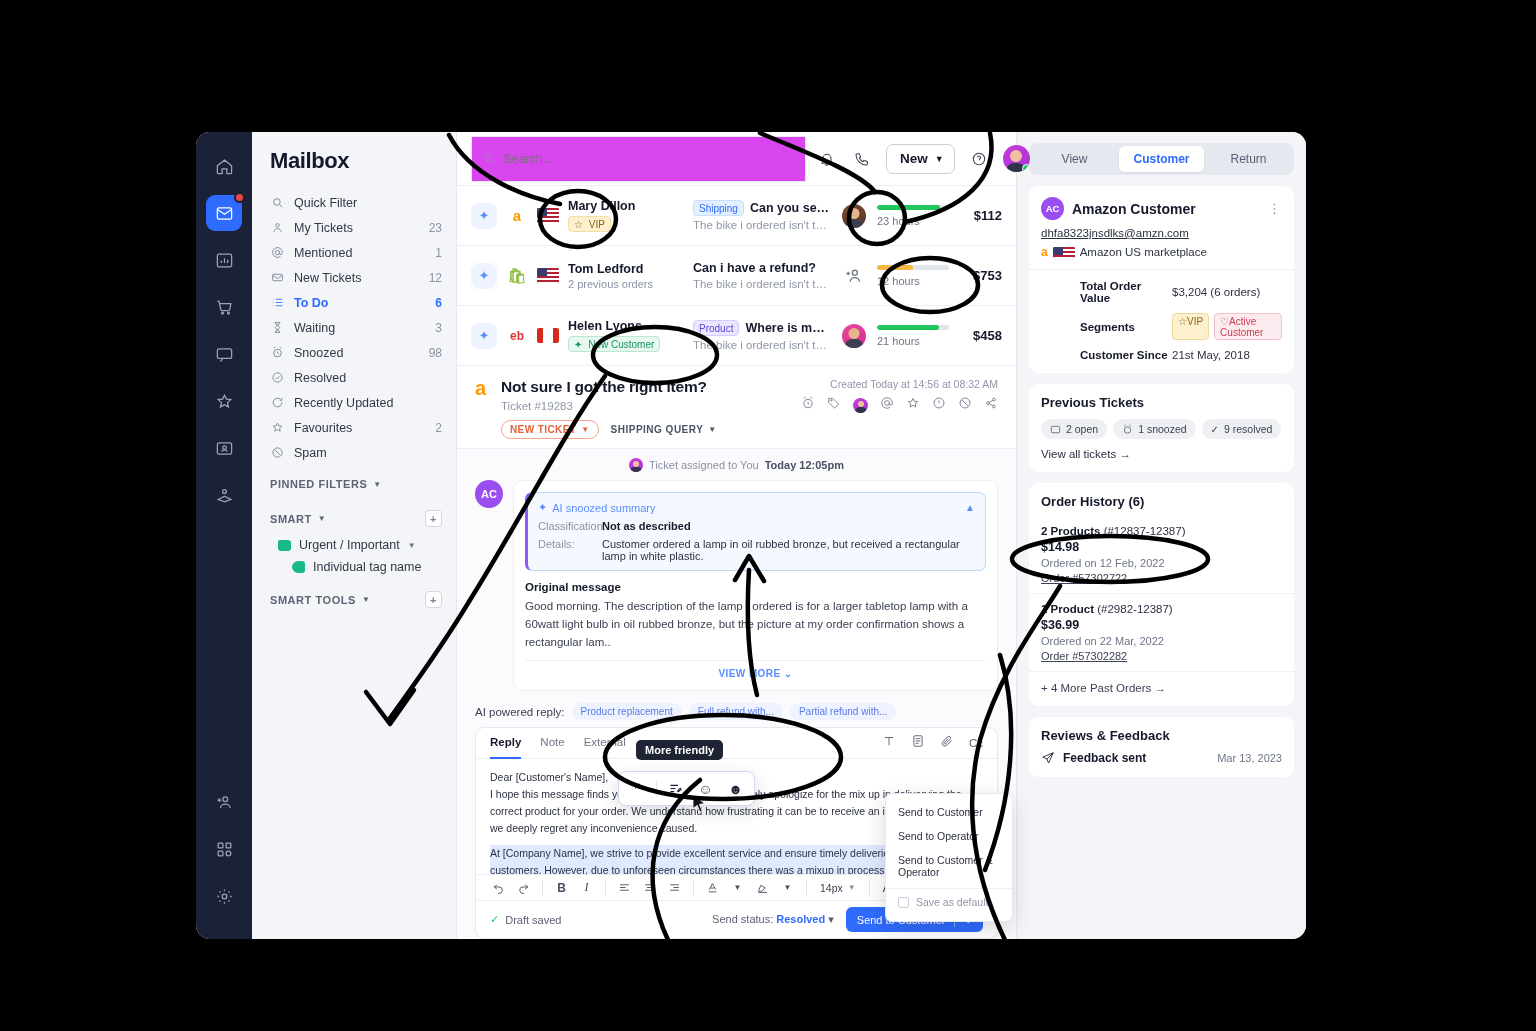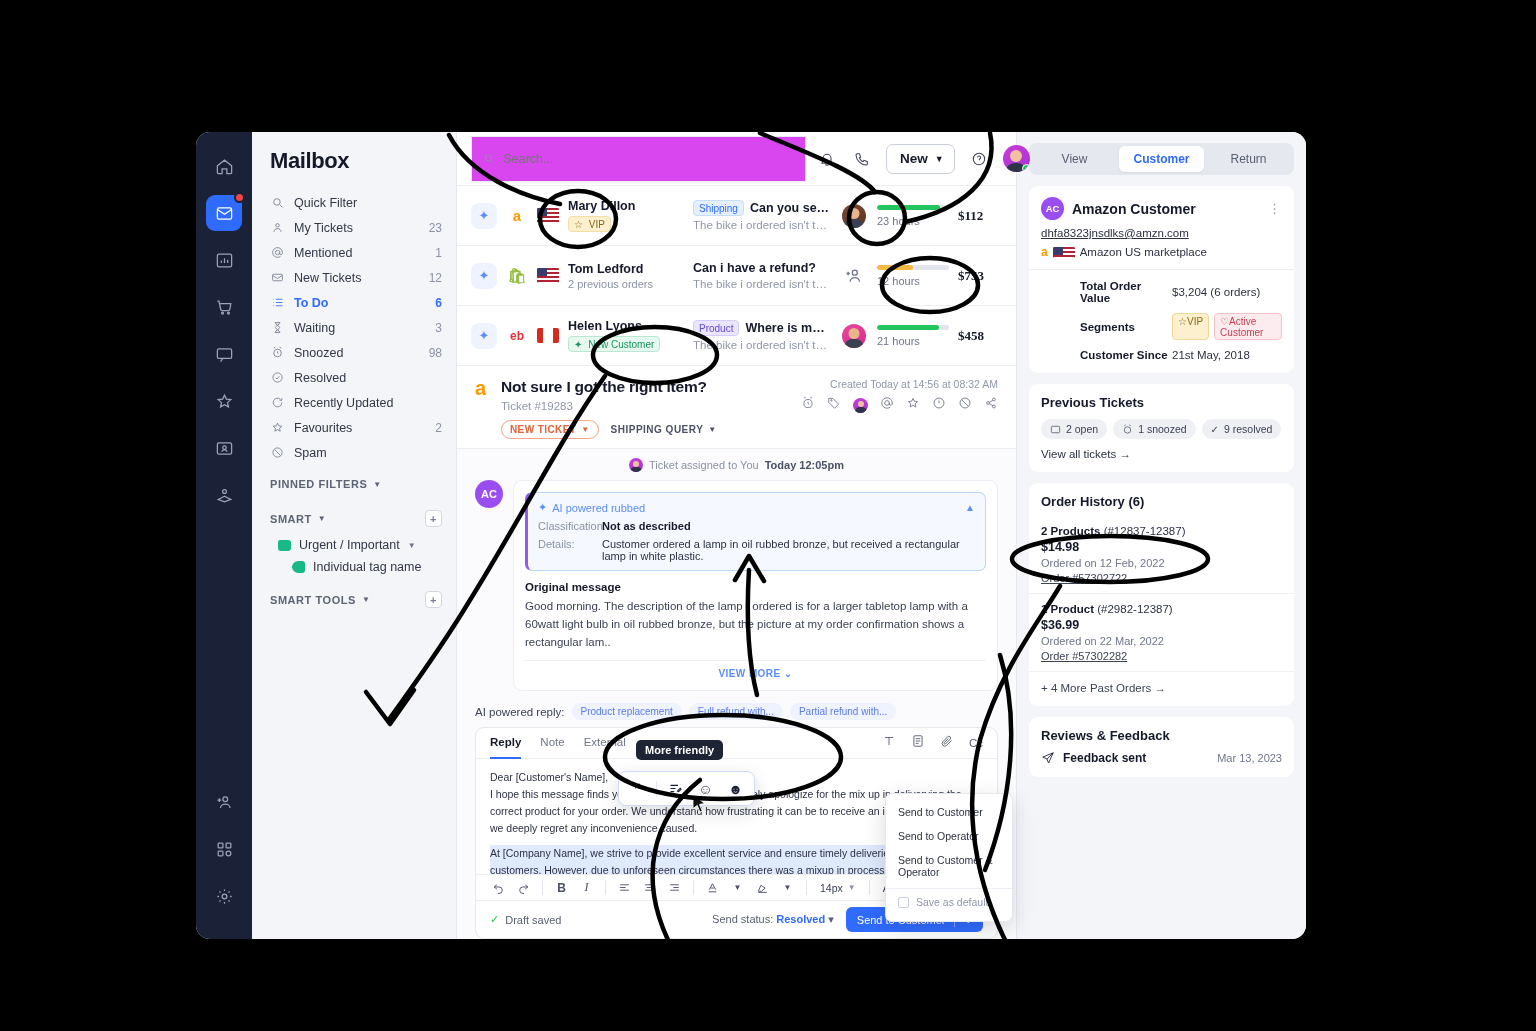--- a/index.html
+++ b/index.html
@@ -124,21 +124,21 @@
   .av-sm .f { position:absolute; left:50%; top:4px; transform:translateX(-50%); width:11px;
     height:11px; border-radius:50%; background:#e8b48c; }
   .av-sm .b { position:absolute; left:50%; bottom:-1px; transform:translateX(-50%);
     width:19px; height:10px; border-radius:8px 8px 0 0; background:#3a3f52; }
   .av-p { background:linear-gradient(150deg,#e8489f,#d42b8e); }
   .av-d { background:linear-gradient(150deg,#7a4a33,#5a3423); }
   .sla { width:72px; flex:0 0 72px; }
   .bar { height:5px; border-radius:3px; background:#e2e5ec; overflow:hidden; }
   .bar > i { display:block; height:100%; border-radius:3px; }
   .sla .tm { font-size:11px; color:#6f7689; margin-top:5px; }
-  .amt { width:44px; flex:0 0 44px; text-align:left; font-size:13px; font-weight:700; color:#15192b;font-family:Liberation Serif, serif; }
+  .amt { width:44px; flex:0 0 44px; text-align:right; font-size:13px; font-weight:700; color:#15192b; }
   .addp svg { width:20px; height:20px; stroke:#6f7689; fill:none; stroke-width:1.6; }
 
   
   .detail { flex:1 1 auto; display:flex; flex-direction:column; background:#fbfbfd; min-height:0; }
   .dhead { padding:12px 18px 9px 18px; background:#fff; border-bottom:1px solid #eceef3; }
   .dhead .r { display:flex; align-items:flex-start; }
   .dhead .amz { width:26px; flex:0 0 26px; color:#ff9900; font-size:20px; font-weight:700; line-height:1; }
   .dhead h2 { font-size:15.5px; font-weight:700; color:#15192b; letter-spacing:-.2px; }
   .dhead .tid { font-size:11.5px; color:#9097a9; margin-top:4px; }
   .dmeta { display:flex; align-items:center; gap:12px; margin-top:8px; }
@@ -720,21 +720,21 @@
         <span>Ticket assigned to You</span>
         <b>Today 12:05pm</b>
       </div>
 
       <div class="msgwrap">
         <div class="av-ac">AC</div>
         <div class="msgcard">
           <div class="ai-box">
             <div class="ai-hd">
               <span style="margin-right:5px">✦</span>
-              <span>AI powered rubbed</span>
+              <span>AI snoozed summary</span>
               <span class="cv">▲</span>
             </div>
             <div class="ai-row">
               <span class="k">Classification:</span>
               <span class="v b">Not as described</span>
             </div>
             <div class="ai-row">
               <span class="k">Details:</span>
               <span class="v">Customer ordered a lamp in oil rubbed bronze, but received a rectangular lamp in white plastic.</span>
             </div>

